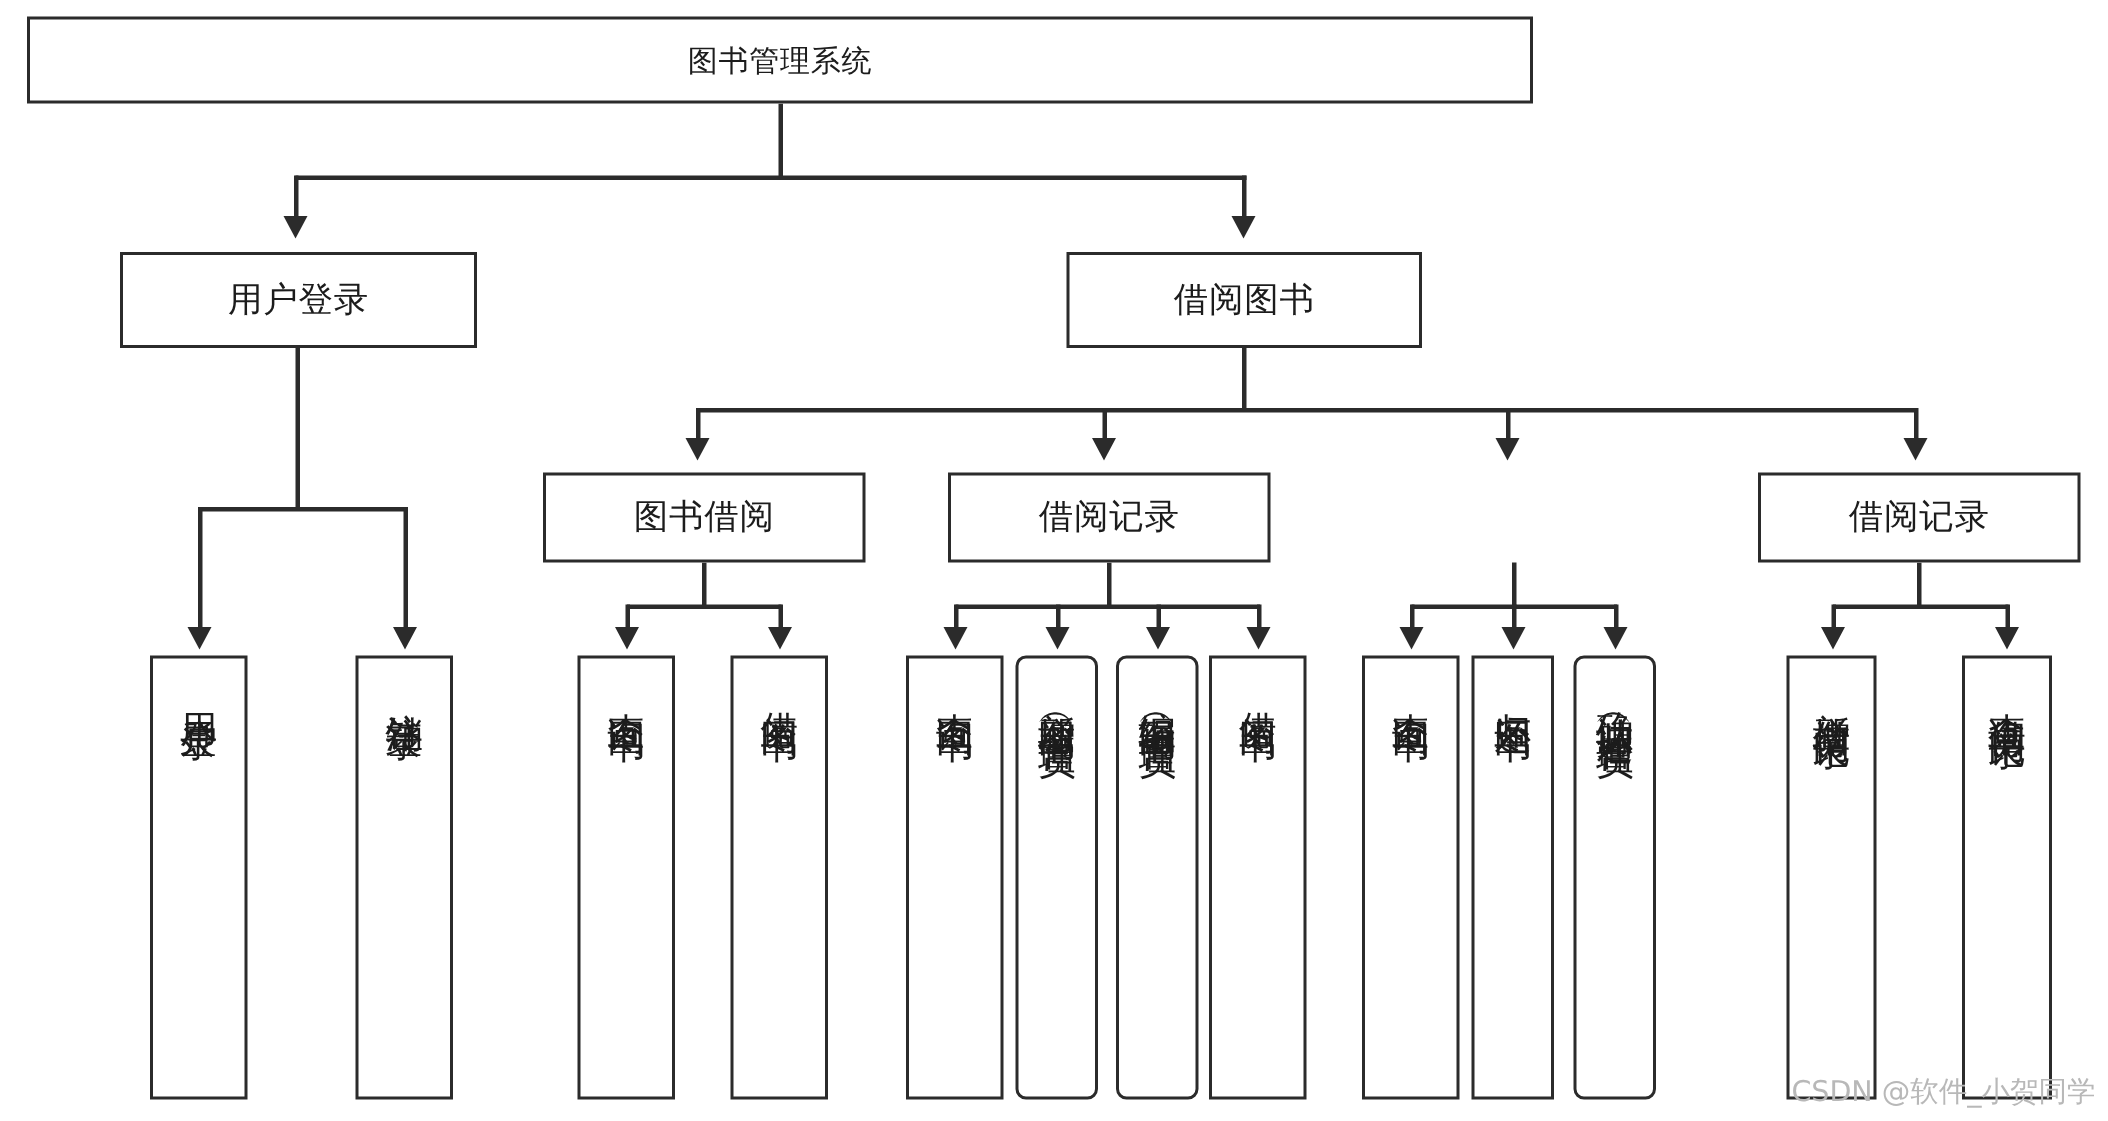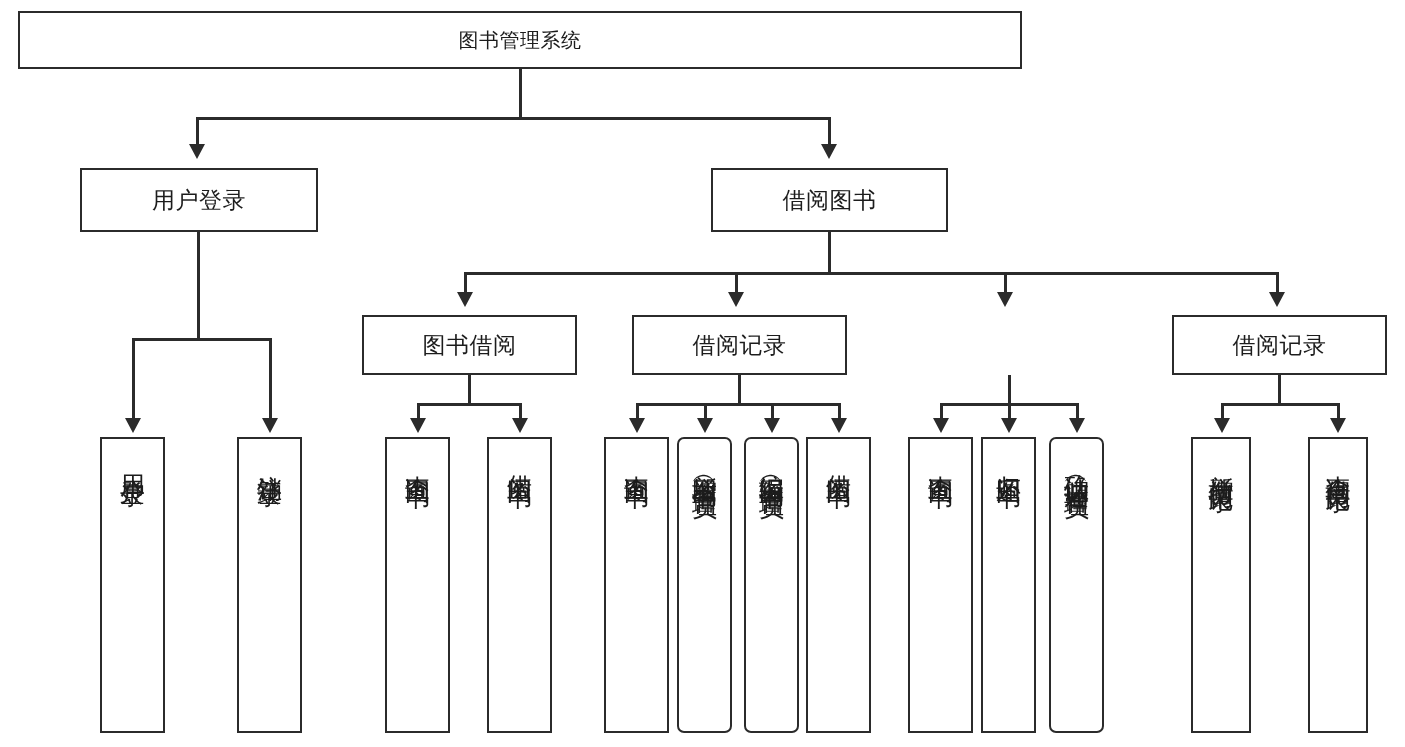--- a/index.html
+++ b/index.html
@@ -212,14 +212,15 @@
     <span class="label">确认归还（管理员）</span>
   </div>
 
   <div class="node vert" style="left:1191px; top:437px; width:60px; height:296px;">
     <span class="label">新增借阅记录</span>
   </div>
   <div class="node vert" style="left:1308px; top:437px; width:60px; height:296px;">
     <span class="label">查询借阅记录</span>
   </div>
 
+  <div id="watermark">CSDN @软件_小贺同学</div>
 
 </div>
 
 </body></html>

